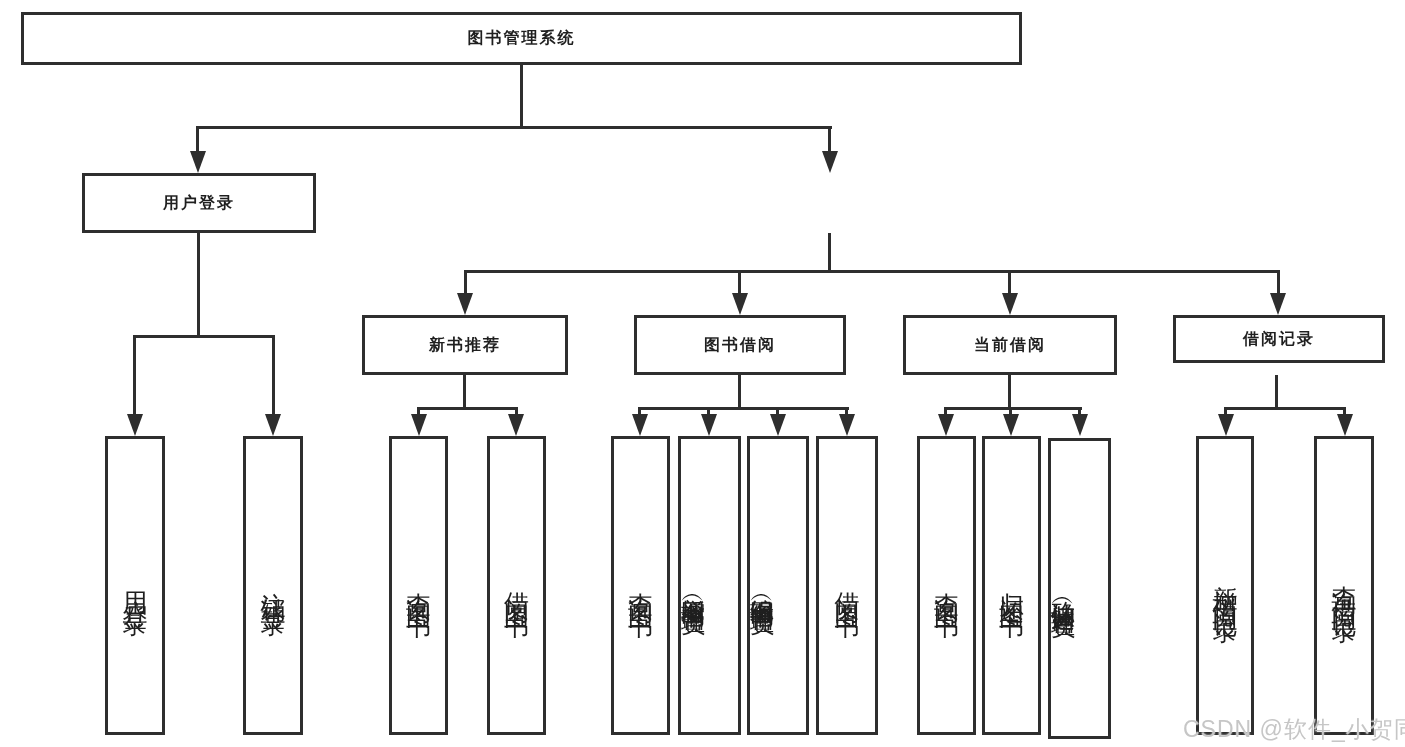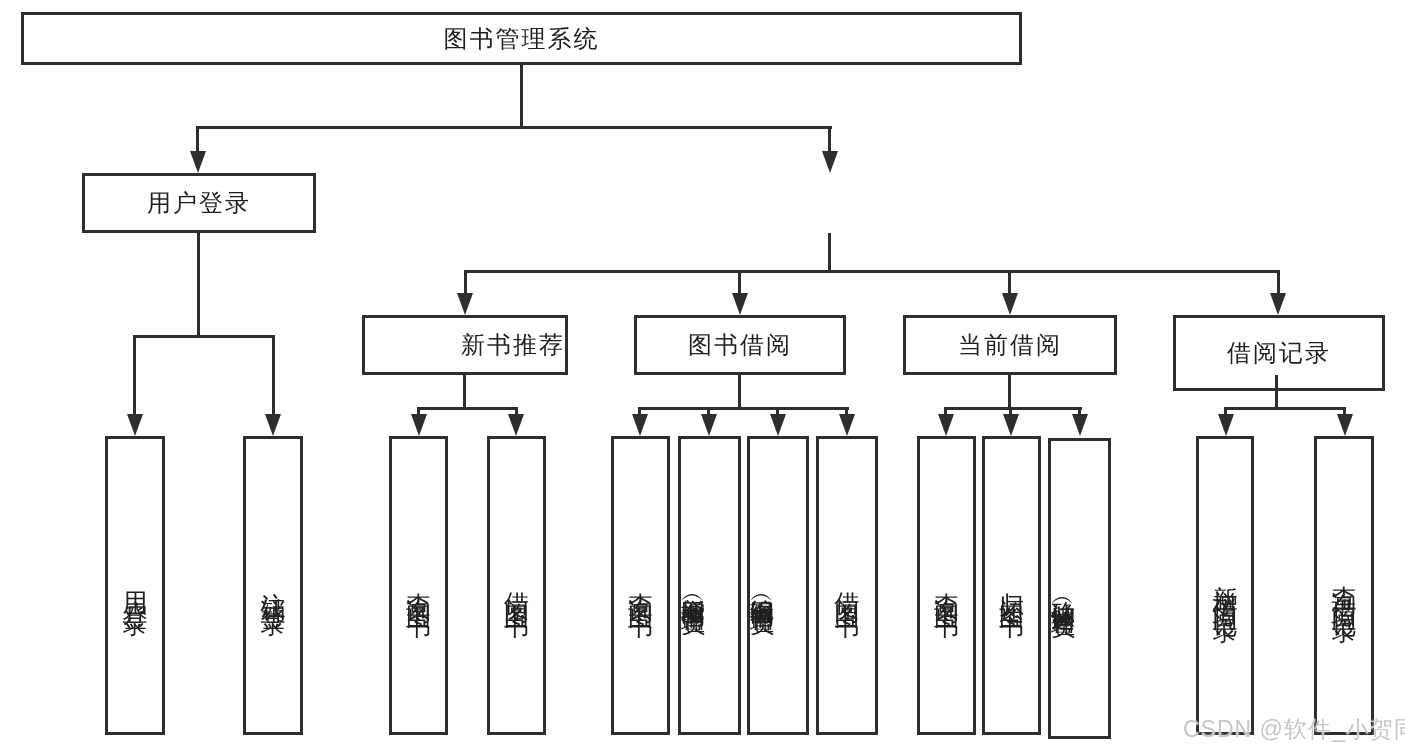--- a/index.html
+++ b/index.html
@@ -14,23 +14,24 @@
   .box{
     position:absolute;
     box-sizing:border-box;
     border:3px solid #2e2e2e;
     background:#ffffff;
     display:flex;
     align-items:center;
     justify-content:center;
   }
   .hlabel{
-    font-size:24px;
+    font-size:16px;
     letter-spacing:2px;
     white-space:nowrap;
+    font-weight:bold;
   }
   .vlabel{
     writing-mode:vertical-rl;
     text-orientation:mixed;
     font-size:25px;
     letter-spacing:7px;
     line-height:1;
     white-space:nowrap;
   }
   .vlabel.tight{
@@ -91,30 +92,30 @@
   <div class="line" style="left:464px;top:270px;width:816px;height:3px;"></div>
   <div class="line" style="left:464px;top:270px;width:3px;height:23px;"></div>
   <div class="arrow" style="left:457px;top:293px;"></div>
   <div class="line" style="left:738px;top:270px;width:3px;height:23px;"></div>
   <div class="arrow" style="left:732px;top:293px;"></div>
   <div class="line" style="left:1008px;top:270px;width:3px;height:23px;"></div>
   <div class="arrow" style="left:1002px;top:293px;"></div>
   <div class="line" style="left:1277px;top:270px;width:3px;height:23px;"></div>
   <div class="arrow" style="left:1270px;top:293px;"></div>
 
-  <div class="box" style="left:362px;top:315px;width:206px;height:60px;justify-content:flex-end;">
+  <div class="box" style="left:362px;top:315px;width:206px;height:60px;">
     <span class="hlabel">新书推荐</span>
   </div>
   <div class="box" style="left:903px;top:315px;width:214px;height:60px;">
     <span class="hlabel">当前借阅</span>
   </div>
   <div class="box" style="left:634px;top:315px;width:212px;height:60px;">
     <span class="hlabel">图书借阅</span>
   </div>
-  <div class="box" style="left:1173px;top:315px;width:212px;height:76px;">
+  <div class="box" style="left:1173px;top:315px;width:212px;height:48px;">
     <span class="hlabel">借阅记录</span>
   </div>
 
   <div class="line" style="left:463px;top:375px;width:3px;height:32px;"></div>
   <div class="line" style="left:417px;top:407px;width:101px;height:3px;"></div>
   <div class="line" style="left:417px;top:407px;width:3px;height:9px;"></div>
   <div class="arrow" style="left:411px;top:414px;"></div>
   <div class="line" style="left:515px;top:407px;width:3px;height:9px;"></div>
   <div class="arrow" style="left:508px;top:414px;"></div>
 

